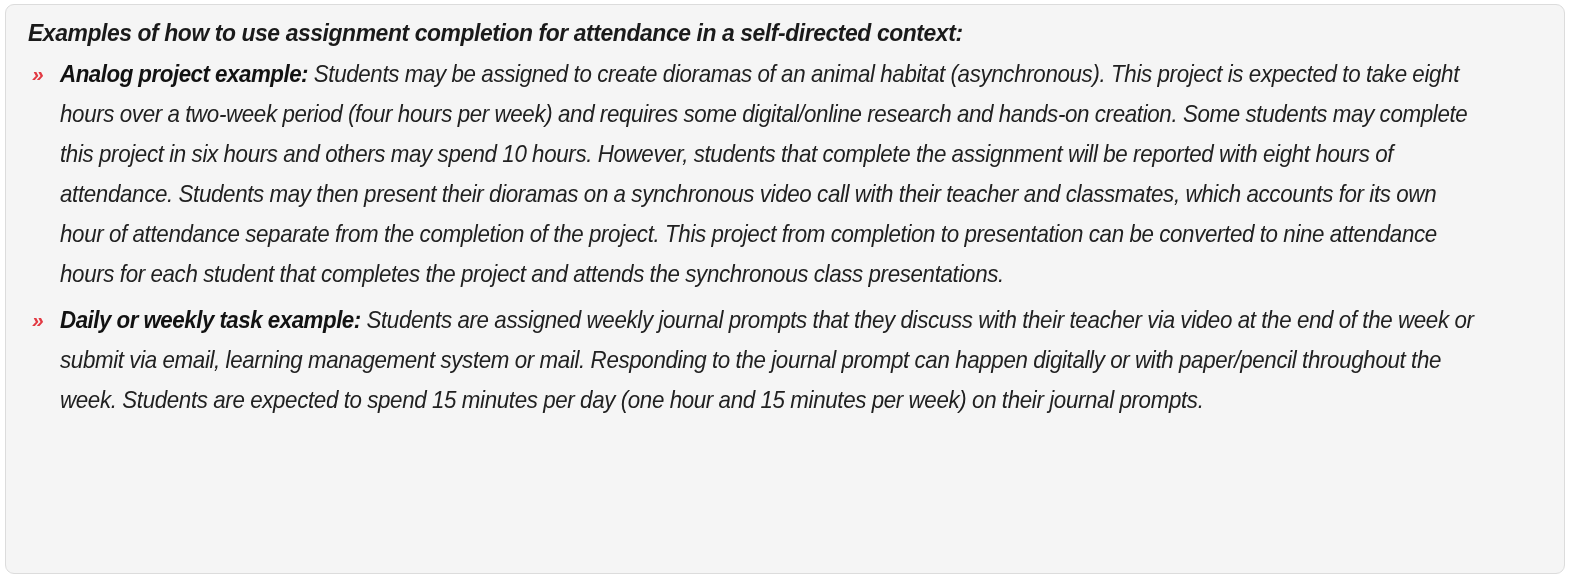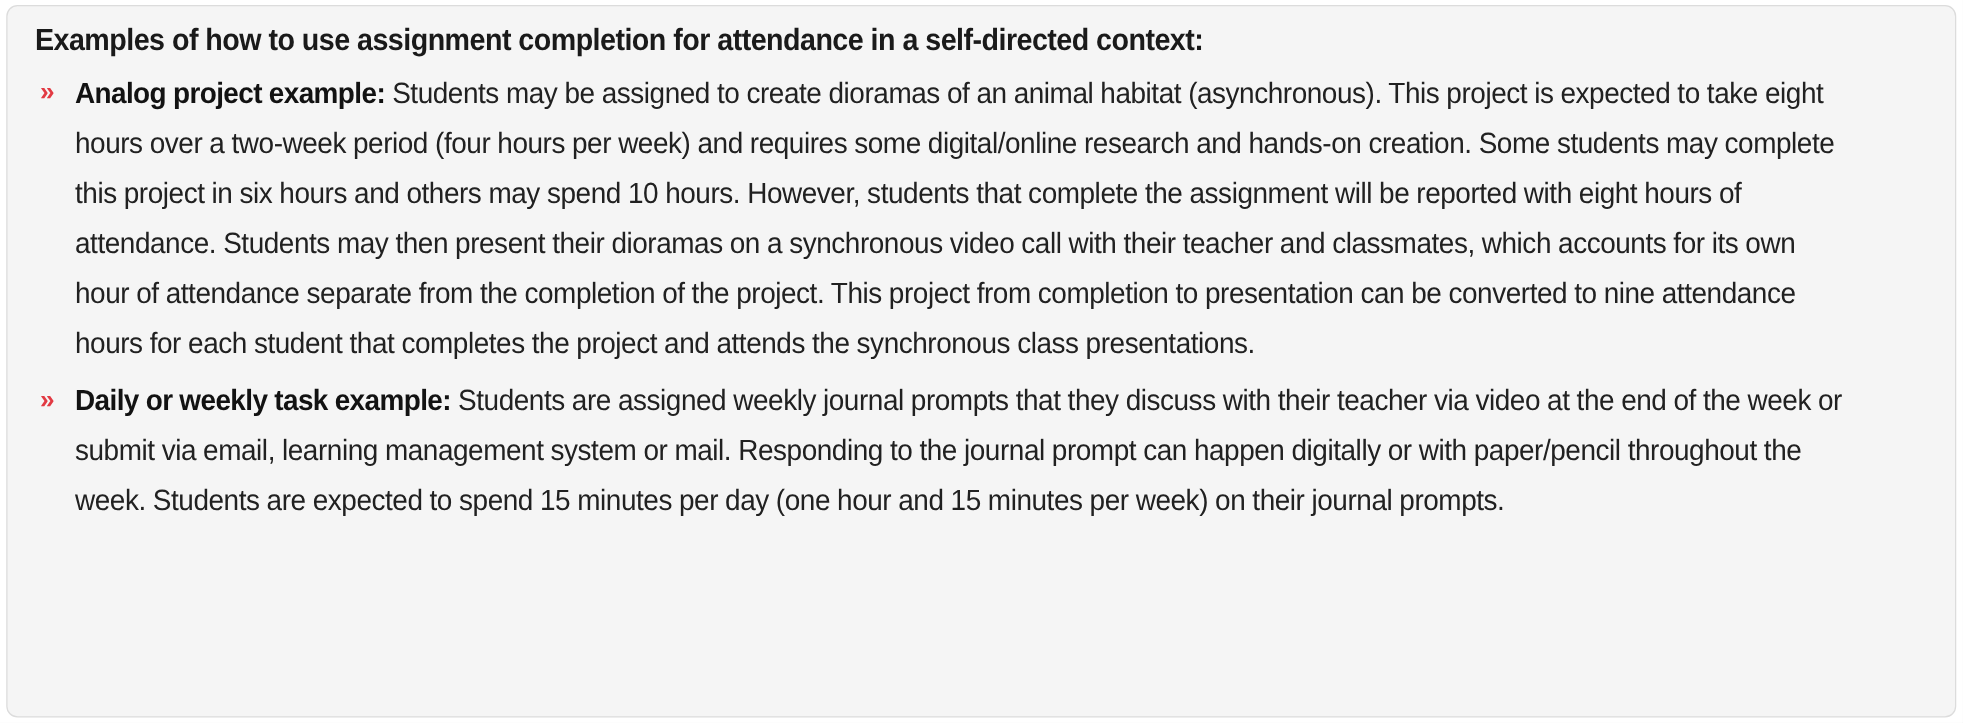--- a/index.html
+++ b/index.html
@@ -19,20 +19,21 @@
     position: absolute;
     left: 5px;
     top: 4px;
     width: 1560px;
     height: 570px;
     background: #f5f5f5;
     border: 1px solid #dcdcdc;
     border-radius: 9px;
     padding: 11px 18px 10px 22px;
     overflow: hidden;
+    font-style: italic;
   }
 
   .callout-title {
     font-size: 24.5px;
     font-weight: bold;
     color: #1a1a1a;
     letter-spacing: -0.45px;
     line-height: 34px;
     margin: 0 0 4px 0;
     transform: scaleX(0.935);

